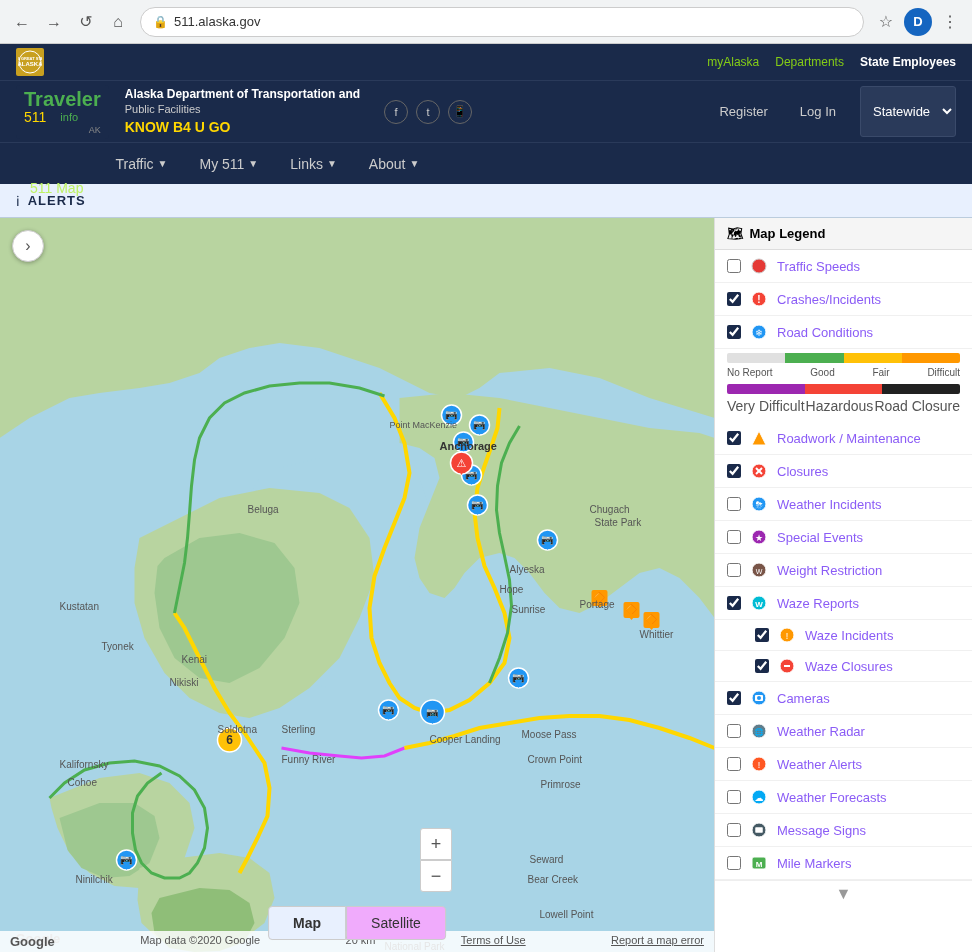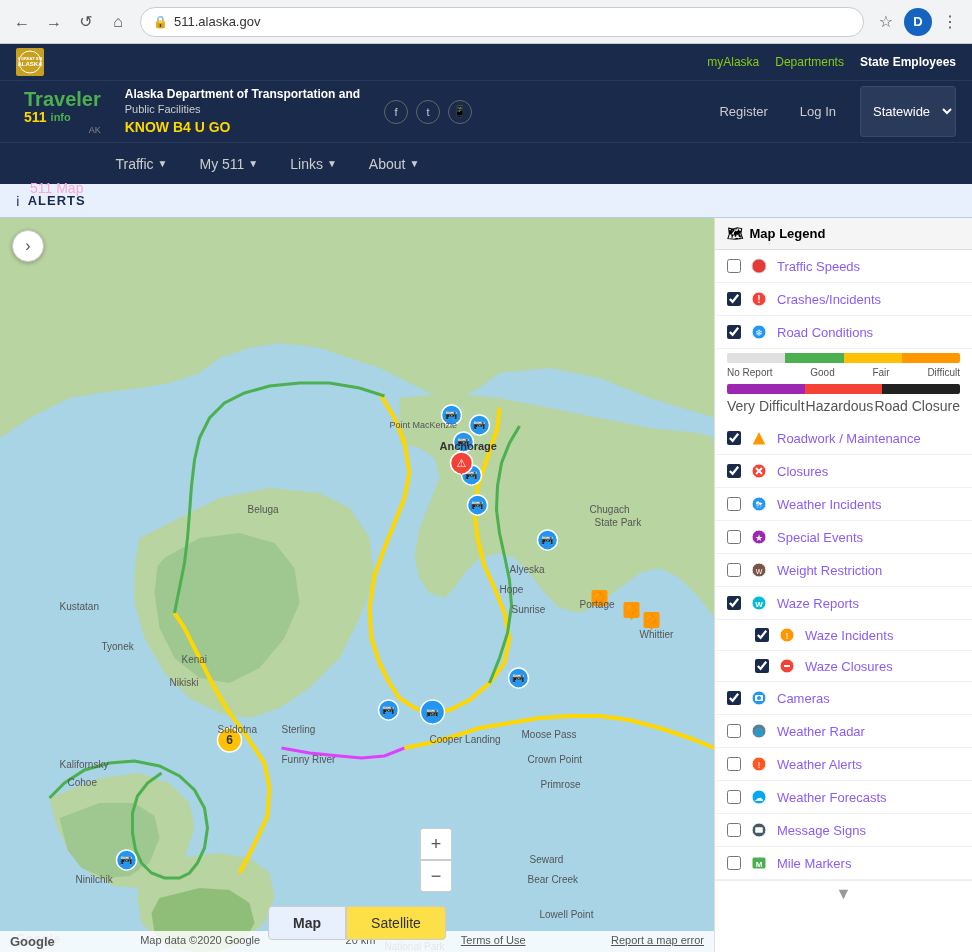--- a/index.html
+++ b/index.html
@@ -100,21 +100,21 @@
     .nav-item {
       color: #ccc;
       padding: 8px 14px;
       cursor: pointer;
       font-size: 14px;
       border-radius: 3px;
       display: flex;
       align-items: center;
       gap: 4px;
     }
-    .nav-item.active { color: #f9a8d4; margin-top: 48px; }
+    .nav-item.active { color: #bef264; margin-top: 48px; }
     .nav-chevron { font-size: 10px; }
 
     
     .alerts-bar {
       background: #e8f0fe;
       border-bottom: 1px solid #bcd;
       padding: 6px 16px;
       display: flex;
       align-items: center;
       gap: 8px;
@@ -169,21 +169,21 @@
       position: absolute;
       bottom: 12px;
       left: 50%;
       transform: translateX(-50%);
       display: flex;
       gap: 0;
       z-index: 10;
     }
     .map-view-btn {
       padding: 8px 24px;
-      background: #fde047;
+      background: #f0abfc;
       border: 1px solid #ccc;
       cursor: pointer;
       font-size: 14px;
       color: #333;
     }
     .map-view-btn:first-child { border-radius: 4px 0 0 4px; }
     .map-view-btn:last-child { border-radius: 0 4px 4px 0; }
     .map-view-btn.active { background: #e8f0fe; font-weight: bold; }
 
     
@@ -343,21 +343,21 @@
   </div>
 </div>
 
 <div class="main-header">
   <div class="header-left">
     <div class="logo-block">
       <div style="background:#1a2a4a;padding:4px 8px;border-radius:4px;">
         <div style="color:#4CAF50;font-size:20px;font-weight:900;line-height:1;">
           Traveler
         </div>
-        <div style="color:#ffd700;font-size:14px;font-weight:bold;display:flex;align-items:center;gap:4px;">
+        <div style="color:#ffd700;font-size:14px;font-weight:normal;display:flex;align-items:center;gap:14px;">
           <span>511</span>
             <span style="color:#4CAF50;font-size:11px;">info</span>
         </div>
         <div style="color:#888;font-size:9px;text-align:right;">AK</div>
       </div>
     </div>
     <div class="agency-info">
       <div class="agency-name">Alaska Department of Transportation and</div>
       <div style="color:#ccc;font-size:11px;">Public Facilities</div>
       <div class="know-text">KNOW B4 U GO</div>

